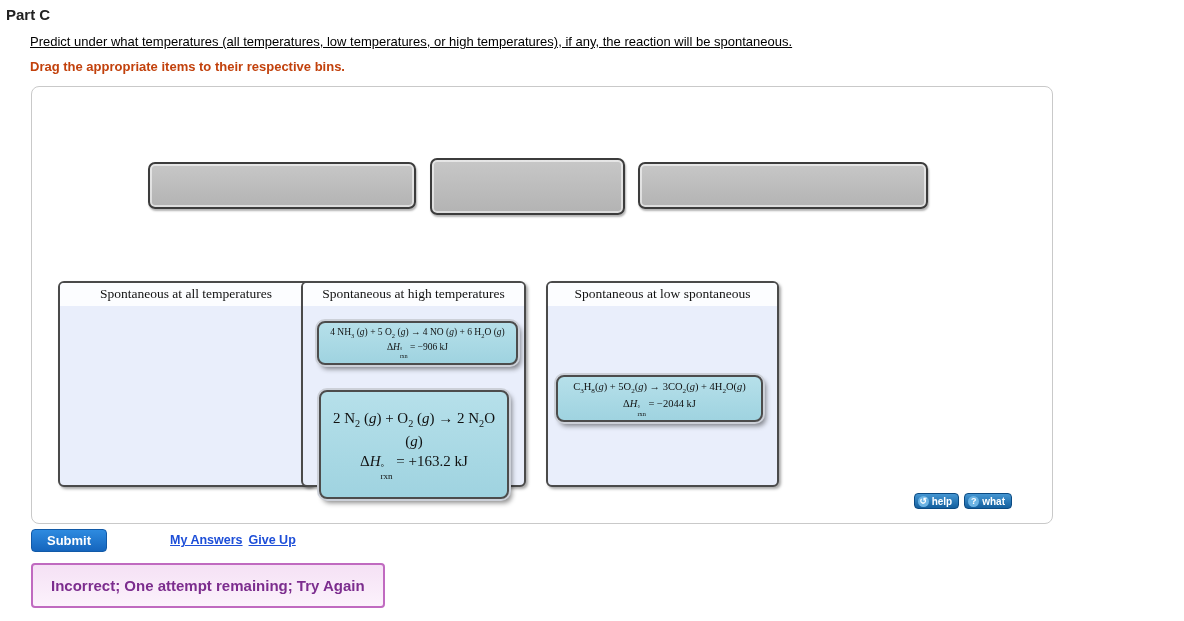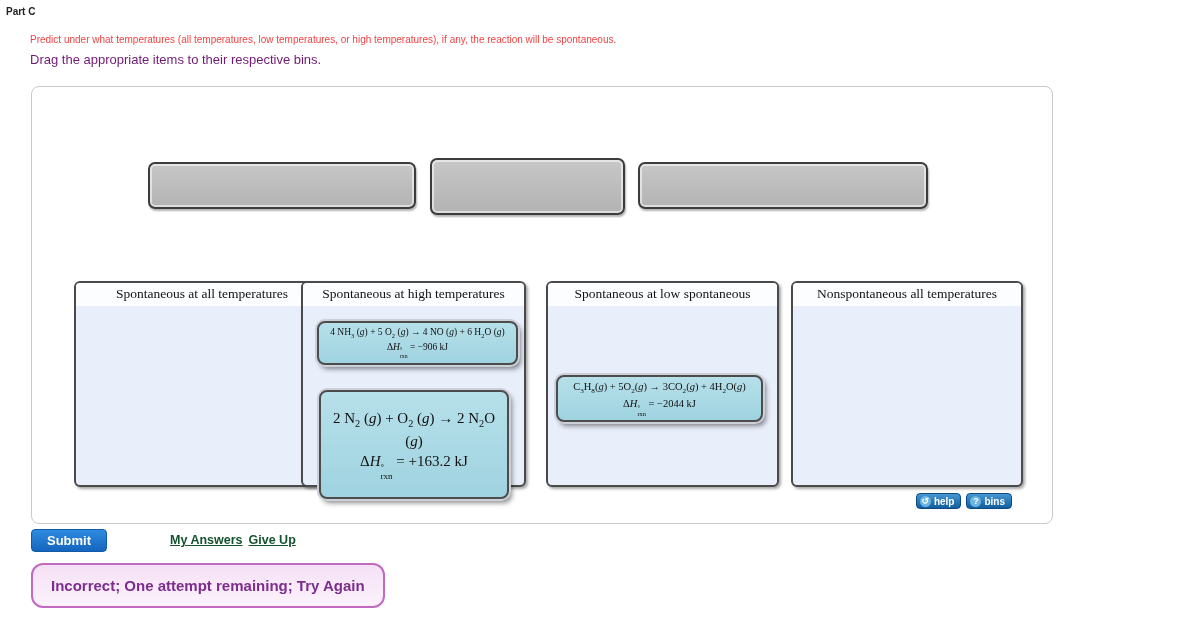--- a/index.html
+++ b/index.html
@@ -1,38 +1,38 @@
 <!DOCTYPE html>
 <html><head>
 <meta charset="utf-8">
 <style>
   * { margin:0; padding:0; box-sizing:border-box; }
   html,body { background:#fff; }
   body { font-family:"Liberation Sans", sans-serif; color:#333; }
   .stage { position:relative; width:1184px; height:621px; background:#fff; overflow:hidden; }
 
-  .part-title { position:absolute; left:6px; top:6px; font-size:10px; font-weight:bold; color:#222; }
-  .instruction { position:absolute; left:30px; top:34px; font-size:10px; color:#ef4444; }
-  .drag-instruction { position:absolute; left:30px; top:52px; font-size:13px; font-weight:normal; color:#701a75; }
+  .part-title { position:absolute; left:6px; top:6px; font-size:15px; font-weight:bold; color:#222; }
+  .instruction { position:absolute; left:30px; top:34px; font-size:13px; color:#000000;text-decoration:underline; }
+  .drag-instruction { position:absolute; left:30px; top:59px; font-size:13px; font-weight:bold; color:#c2410c; }
 
   .panel { position:absolute; left:31px; top:86px; width:1022px; height:438px;
            border:1px solid #c9c9c9; border-radius:8px; background:#fff; }
 
   
   .blank-item { position:absolute; border:2px solid #3c3c3c; border-radius:7px;
                 background:linear-gradient(#c7c7c7,#b3b3b3);
                 box-shadow: inset 0 0 0 2px rgba(255,255,255,.55), 1px 2px 2px rgba(0,0,0,.3); }
   .blank-1 { left:116px; top:75px; width:268px; height:47px; }
   .blank-2 { left:398px; top:71px; width:195px; height:57px; }
   .blank-3 { left:606px; top:75px; width:290px; height:47px; }
 
   
   .bin { position:absolute; top:194px; height:206px; border:2px solid #4a4a4a; border-radius:6px;
          background:#e9eefb; box-shadow:2px 2px 3px rgba(0,0,0,.35); }
-  .bin-1 { left:42px;  width:256px; }
+  .bin-1 { left:26px;  width:256px; }
   .bin-2 { left:269px; width:225px; }
   .bin-3 { left:514px; width:233px; }
   .bin-4 { left:759px; width:232px; }
   .bin-header { height:23px; background:#fcfdff; border-radius:4px 4px 0 0; text-align:center;
                 font-family:"Liberation Serif", serif; font-size:13.5px; color:#111; line-height:22px;
                 white-space:nowrap; overflow:hidden; }
   .bin-body { position:relative; height:179px; }
 
   
   .eq-item { position:absolute; background:linear-gradient(#b6e0ea,#9fd3e0);
@@ -54,27 +54,27 @@
               background:linear-gradient(#4596d2,#135f9e); border:1px solid #0b4a82; border-radius:4px;
               color:#fff; font-size:10px; font-weight:bold; padding:1px 6px 1px 3px; height:16px; }
   .mini-icon { display:inline-block; width:11px; height:11px; border-radius:50%;
                background:#6cb4e4; color:#fff; font-size:9px; line-height:11px; text-align:center; }
 
   
   .actions { position:absolute; left:31px; top:528px; display:flex; align-items:center; height:24px; }
   .submit-btn { background:linear-gradient(#2e8be0,#1565bd); border:1px solid #115aa8; border-radius:4px;
                 color:#fff; font-size:13px; font-weight:bold; padding:3px 15px; cursor:pointer;
                 font-family:"Liberation Sans", sans-serif; }
-  .link { font-size:12.5px; font-weight:bold; color:#14532d; text-decoration:underline; cursor:pointer; }
+  .link { font-size:12.5px; font-weight:bold; color:#1d4ed8; text-decoration:underline; cursor:pointer; }
   .link-my-answers { margin-left:63px; }
   .link-give-up { margin-left:6px; }
 
   
   .feedback { position:absolute; left:31px; top:563px; display:inline-block;
-              border:2px solid #c06ac0; border-radius:12px;
+              border:2px solid #c06ac0; border-radius:4px;
               background:linear-gradient(#f5e1f5,#fcf2fc);
               color:#7c2d8e; font-size:15px; font-weight:bold; padding:12px 18px; }
 </style>
 </head>
 <body>
 
 <div class="stage">
 
   <div class="part-title">Part C</div>
   <div class="instruction">Predict under what temperatures (all temperatures, low temperatures, or high temperatures), if any, the reaction will be spontaneous.</div>
@@ -117,33 +117,29 @@
         <div class="eq-item eq-md" style="left:8px; top:57px; width:207px;margin-top:12px;">
           <div>C<sub>3</sub>H<sub>8</sub>(<i>g</i>) + 5O<sub>2</sub>(<i>g</i>) → 3CO<sub>2</sub>(<i>g</i>) + 4H<sub>2</sub>O(<i>g</i>)</div>
           <div>Δ<i>H</i><span class="stk">
                 <span>°</span>
                 <span>rxn</span>
               </span> = −2044 kJ</div>
         </div>
       </div>
     </div>
 
-    <div class="bin bin-4">
-      <div class="bin-header">Nonspontaneous all temperatures</div>
-      <div class="bin-body"></div>
-    </div>
 
     <div class="panel-controls">
       <div class="mini-btn">
         <span class="mini-icon">↺</span>
         <span>help</span>
       </div>
       <div class="mini-btn">
         <span class="mini-icon">?</span>
-        <span>bins</span>
+        <span>what</span>
       </div>
     </div>
 
   </div>
 
   <div class="actions">
     <button class="submit-btn">Submit</button>
     <span class="link link-my-answers">My Answers</span>
     <span class="link link-give-up">Give Up</span>
   </div>

